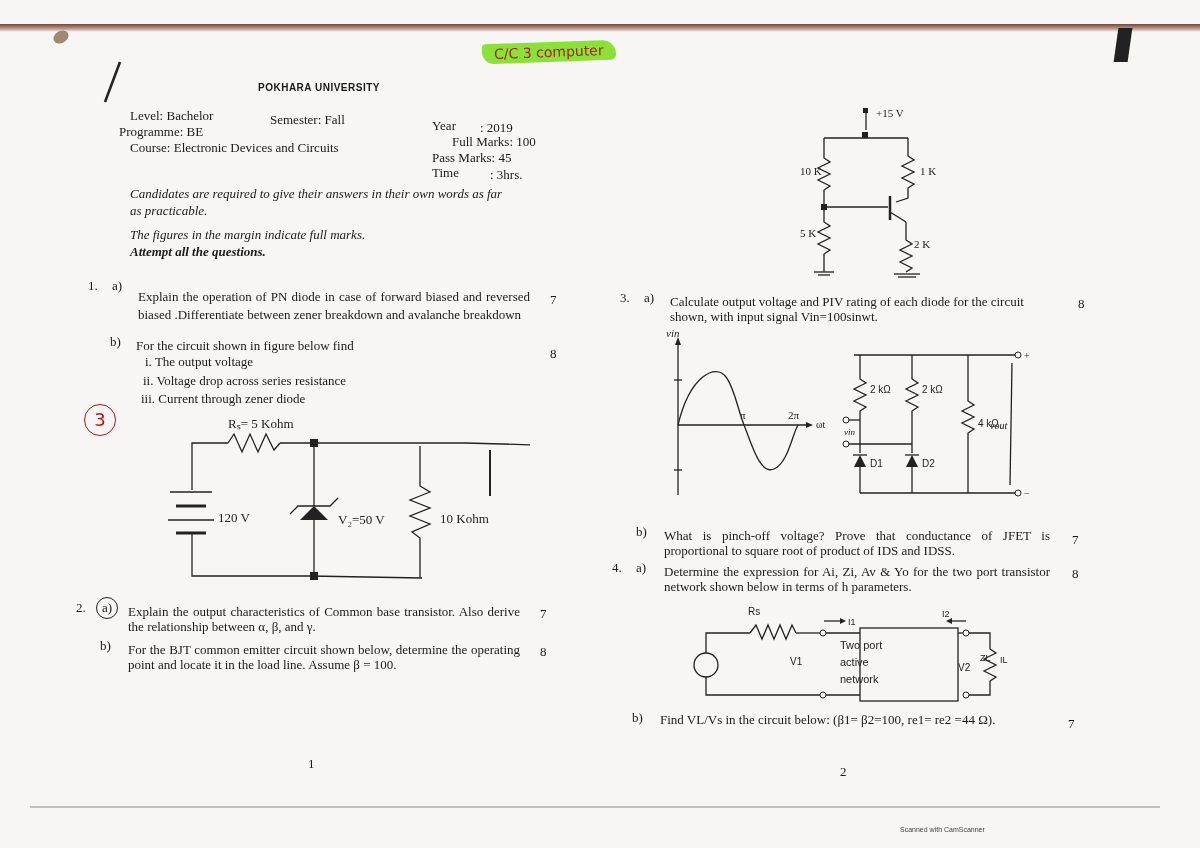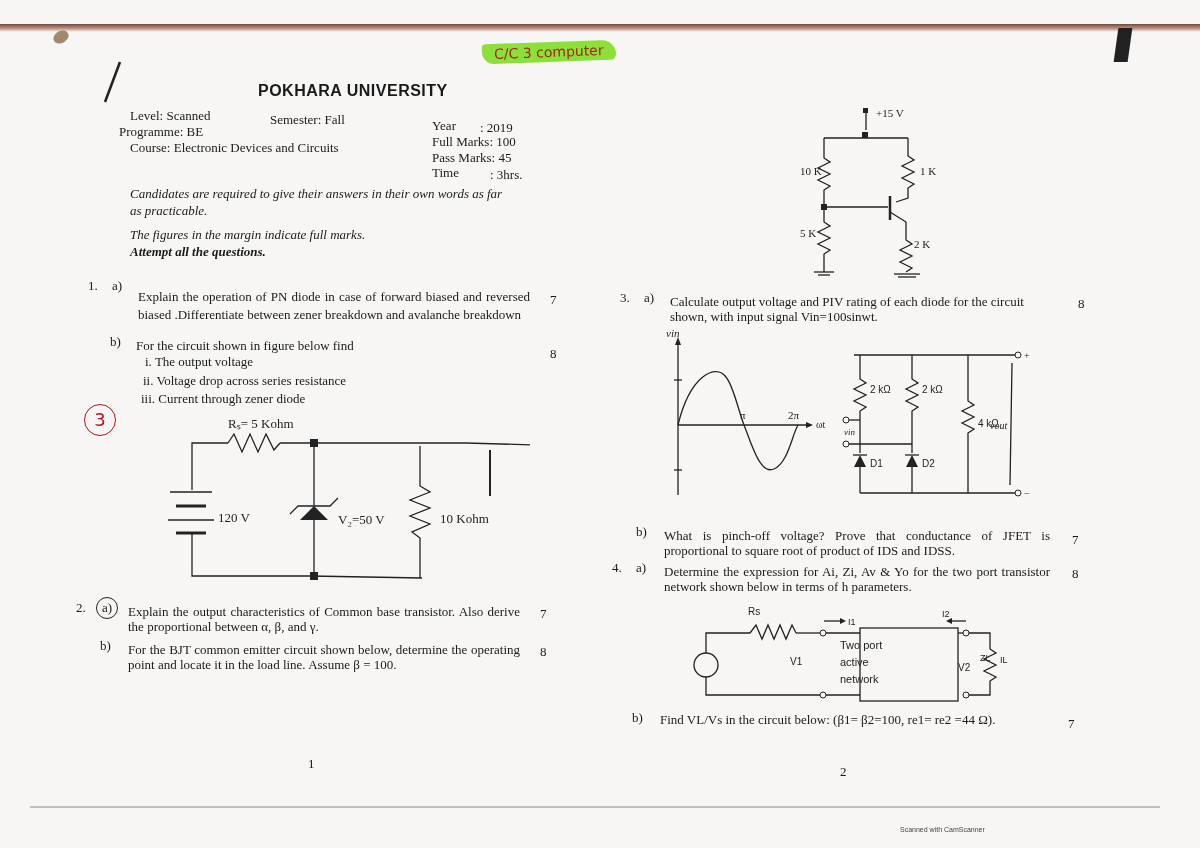--- a/index.html
+++ b/index.html
@@ -3,21 +3,21 @@
 <meta charset="utf-8">
 <style>
   html,body{margin:0;padding:0;}
   body{width:1200px;height:848px;position:relative;background:#f7f6f4;overflow:hidden;font-family:"Liberation Serif",serif;color:#1a1a1a;}
   .scan-top{position:absolute;left:0;top:24px;width:1200px;height:8px;background:linear-gradient(#5a2a1e,#b98a7a 60%,#f7f6f4);opacity:.85;}
   .scan-bottom{position:absolute;left:30px;top:806px;width:1130px;height:2px;background:#888;opacity:.5;}
   .abs{position:absolute;}
   .sans{font-family:"Liberation Sans",sans-serif;}
   .it{font-style:italic;}
   .t13{font-size:13px;line-height:15px;}
-  .title{font-family:"Liberation Sans",sans-serif;font-weight:bold;font-size:16px;letter-spacing:.5px;}
+  .title{font-family:"Liberation Sans",sans-serif;font-weight:bold;font-size:10px;letter-spacing:.5px;}
   .highlight{background:#8de03a;color:#9a2a10;font-family:"DejaVu Sans",sans-serif;font-size:14px;padding:2px 12px;transform:rotate(-2deg);border-radius:4px 14px 6px 12px;}
   .just{text-align:justify;}
   .pen{stroke:#222;stroke-width:1.3;fill:none;}
   svg text{font-family:"Liberation Serif",serif;fill:#222;}
   .svsans{font-family:"Liberation Sans",sans-serif;}
   .red-circle{border:1.6px solid #b2141c;border-radius:50%;}
 </style>
 </head>
 <body>
 
@@ -28,27 +28,27 @@
     <line x1="20" y1="2" x2="5" y2="42" stroke="#222" stroke-width="2.5"></line>
   </svg>
 <svg class="abs" style="left:50px;top:28px" width="24" height="20">
     <ellipse cx="11" cy="9" rx="8" ry="6" fill="#a08970" transform="rotate(-30 11 9)"></ellipse>
   </svg>
 <div class="abs" style="left:1116px;top:28px;width:14px;height:34px;background:#222;transform:skewX(-8deg)"></div>
 
 <div class="abs highlight" style="left:482px;top:42px">C/C 3 computer</div>
 
 <div class="abs title" style="left:258px;top:82px">POKHARA UNIVERSITY</div>
-<div class="abs t13" style="left:130px;top:108px">Level: Scanned</div>
+<div class="abs t13" style="left:130px;top:108px">Level: Bachelor</div>
 <div class="abs t13" style="left:119px;top:124px">Programme: BE</div>
 <div class="abs t13" style="left:130px;top:140px">Course: Electronic Devices and Circuits</div>
 <div class="abs t13" style="left:270px;top:112px">Semester: Fall</div>
 <div class="abs t13" style="left:432px;top:118px">Year</div>
 <div class="abs t13" style="left:480px;top:120px">: 2019</div>
-<div class="abs t13" style="left:432px;top:134px">Full Marks: 100</div>
+<div class="abs t13" style="left:452px;top:134px">Full Marks: 100</div>
 <div class="abs t13" style="left:432px;top:150px">Pass Marks: 45</div>
 <div class="abs t13" style="left:432px;top:165px">Time</div>
 <div class="abs t13" style="left:490px;top:167px">:  3hrs.</div>
 
 <div class="abs t13 it" style="left:130px;top:186px">Candidates are required to give their answers in their own words as far</div>
 <div class="abs t13 it" style="left:130px;top:203px">as practicable.</div>
 <div class="abs t13 it" style="left:130px;top:227px">The figures in the margin indicate full marks.</div>
 <div class="abs t13 it" style="left:130px;top:244px;font-weight:bold">Attempt all the questions.</div>
 
 <div class="abs t13" style="left:88px;top:278px">1.</div>
@@ -86,21 +86,21 @@
   <polyline class="pen" points="270,36 270,76 280,82 260,90 280,98 260,106 280,114 262,122 270,128 270,168"></polyline>
   <line x1="340" y1="40" x2="340" y2="86" stroke="#222" stroke-width="2"></line>
   <text x="78" y="18" font-size="13">Rₛ= 5 Kohm</text>
   <text x="68" y="112" font-size="13">120 V</text>
   <text x="188" y="114" font-size="13">V₂=50 V</text>
   <text x="290" y="113" font-size="13">10 Kohm</text>
 </svg>
 
 <div class="abs t13" style="left:76px;top:600px">2.</div>
 <div class="abs t13 red" style="left:96px;top:597px;width:20px;height:20px;border:1.5px solid #222;border-radius:50%;text-align:center;line-height:20px">a)</div>
-<div class="abs t13 just" style="left:128px;top:604px;width:392px">Explain the output characteristics of Common base transistor. Also derive the proportional between α, β, and γ.</div>
+<div class="abs t13 just" style="left:128px;top:604px;width:392px">Explain the output characteristics of Common base transistor. Also derive the relationship between α, β, and γ.</div>
 <div class="abs t13" style="left:540px;top:606px">7</div>
 <div class="abs t13" style="left:100px;top:638px">b)</div>
 <div class="abs t13 just" style="left:128px;top:642px;width:392px">For the BJT common emitter circuit shown below, determine the operating point and locate it in the load line. Assume β = 100.</div>
 <div class="abs t13" style="left:540px;top:644px">8</div>
 
 <svg class="abs" style="left:800px;top:100px" width="180" height="180">
   <rect x="63" y="8" width="5" height="5" fill="#222"></rect>
   <line class="pen" x1="66" y1="13" x2="66" y2="30"></line>
   <rect x="62" y="32" width="6" height="6" fill="#222"></rect>
   <polyline class="pen" points="24,38 108,38"></polyline>

